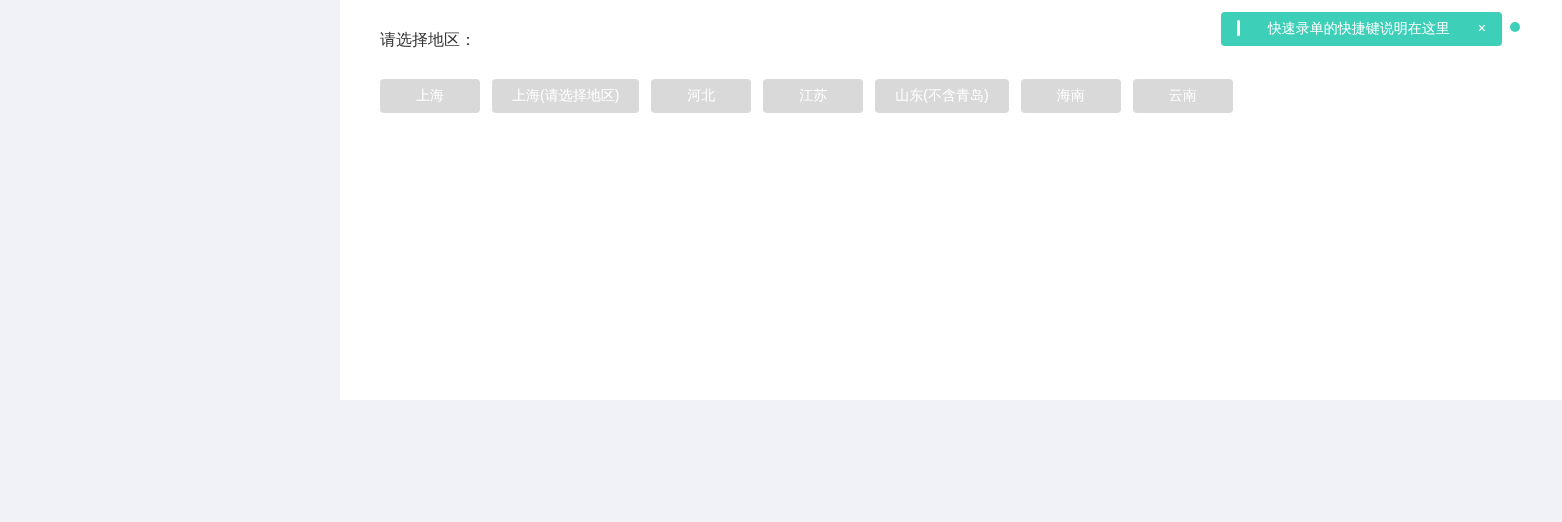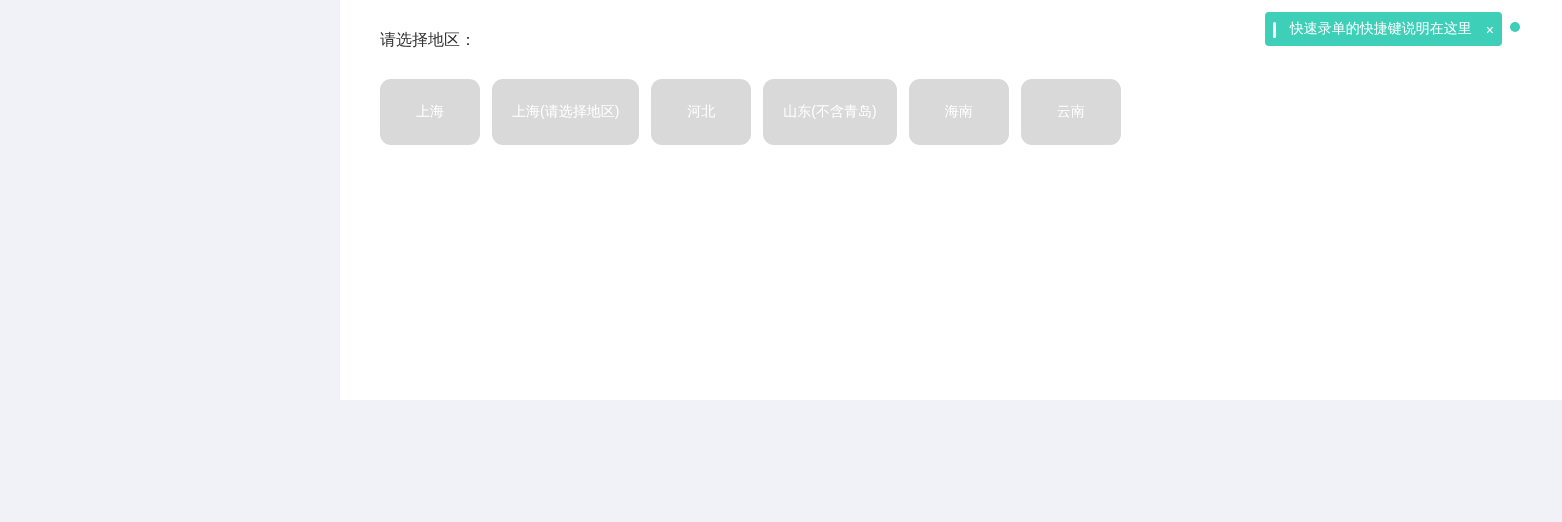--- a/index.html
+++ b/index.html
@@ -45,41 +45,41 @@
 
     .region-buttons {
       display: flex;
       flex-wrap: wrap;
       gap: 12px;
     }
 
     .region-btn {
       background: #d9d9d9;
       border: none;
-      border-radius: 11px;
-      padding: 24px 20px;
+      border-radius: 4px;
+      padding: 8px 20px;
       font-size: 14px;
       color: #fff;
       cursor: pointer;
       min-width: 100px;
       text-align: center;
     }
 
     .tooltip-banner {
       position: absolute;
       top: 12px;
       right: 60px;
       background: #3ecfb8;
       color: #fff;
       font-size: 14px;
-      padding: 8px 8px;
+      padding: 8px 16px;
       border-radius: 4px;
       display: flex;
-      align-items: flex-end;
-      gap: 10px;
+      align-items: flex-start;
+      gap: 24px;
       white-space: nowrap;
     }
 
     .tooltip-banner::before {
       content: '';
       display: inline-block;
       width: 3px;
       height: 16px;
       background: #fff;
       border-radius: 2px;
@@ -108,20 +108,21 @@
 
 <div class="left-sidebar"></div>
 
 <div class="main-content">
   <div class="page-title">请选择地区：</div>
   <div class="region-buttons">
 
   <button class="region-btn">上海</button>
       <button class="region-btn">上海(请选择地区)</button>
       <button class="region-btn">河北</button>
+      <button class="region-btn">江苏</button>
       <button class="region-btn">山东(不含青岛)</button>
       <button class="region-btn">海南</button>
       <button class="region-btn">云南</button>
     </div>
 </div>
 
 <div class="tooltip-banner">
   <span>快速录单的快捷键说明在这里</span>
   <span class="tooltip-close">×</span>
 </div>

